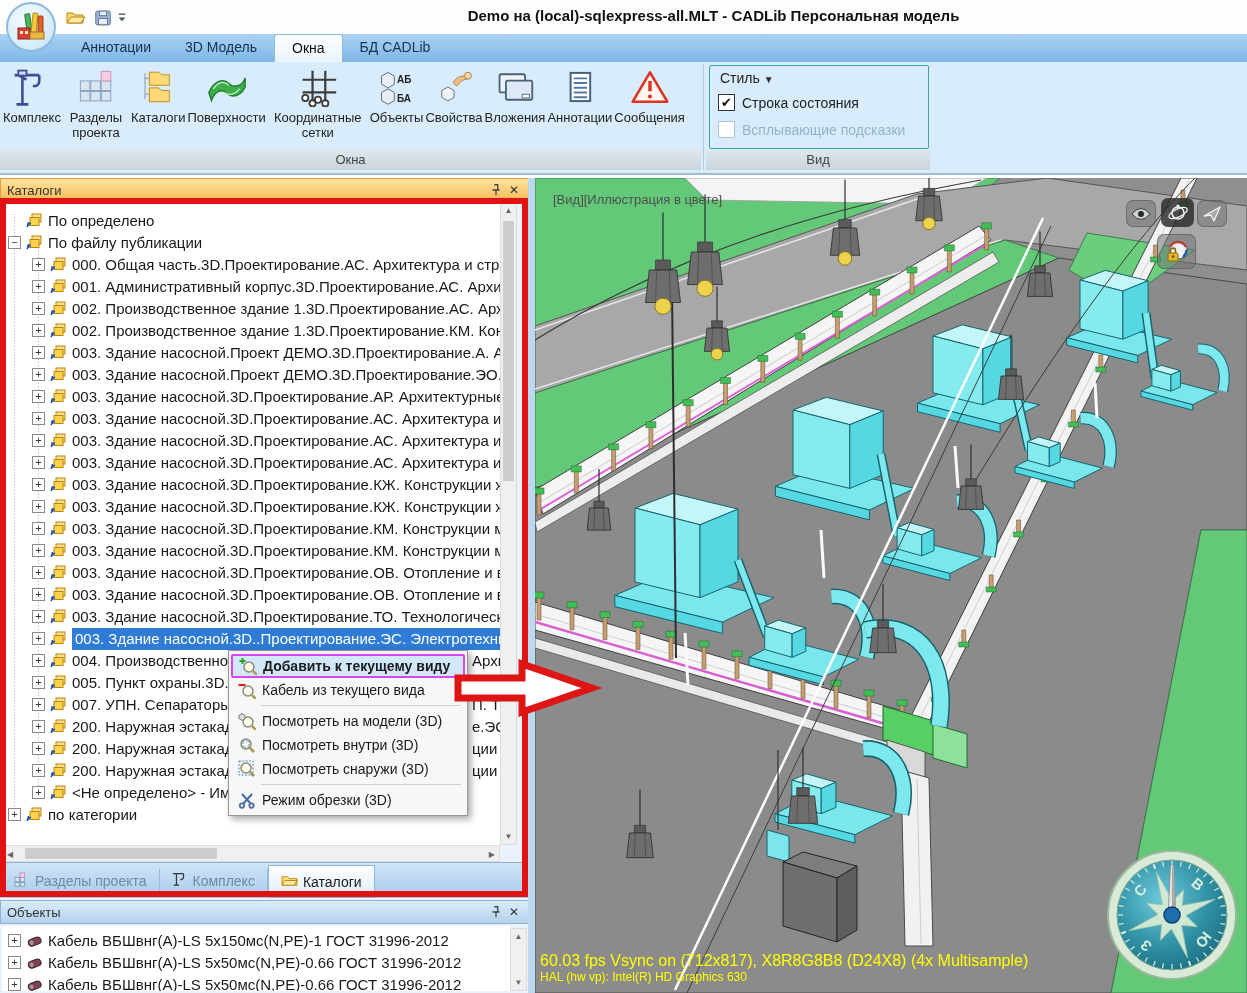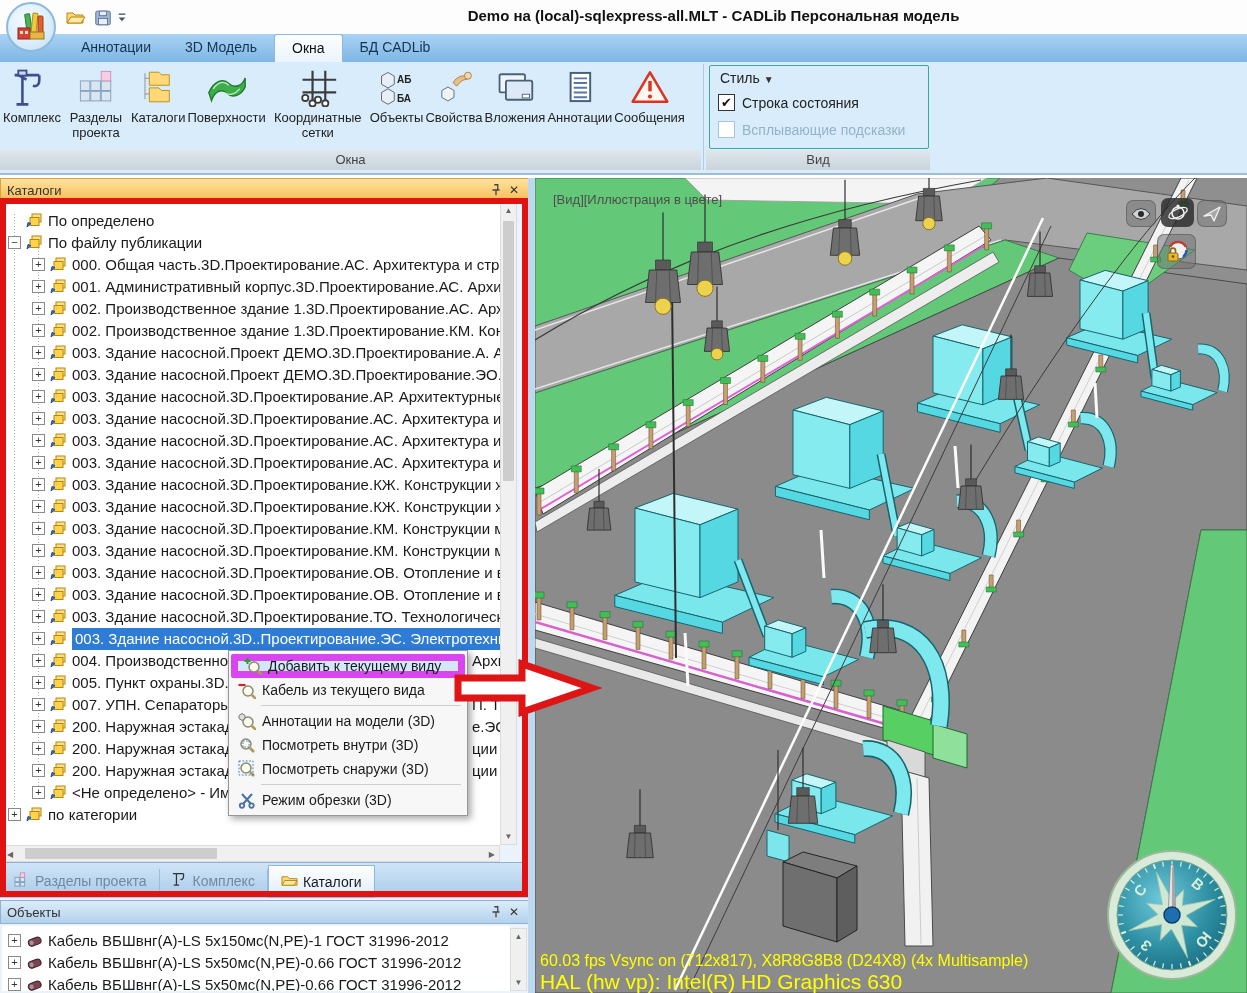--- a/index.html
+++ b/index.html
@@ -61,31 +61,31 @@
   #objects-list { left:2px; top:748px; width:508px; height:65px; background:#fff; overflow:hidden; }
   .orow { position:absolute; left:0; height:22px; line-height:22px; font-size:15px; color:#1a1a1a; white-space:nowrap; }
   
   #red-border { left:0; top:198px; width:528px; height:699px; border:6px solid #e01212; z-index:25; pointer-events:none; }
   #red-arrow { left:450px; top:656px; z-index:60; }
   
   #context-menu { left:228px; top:650px; width:240px; background:#f7f7f7; border:1px solid #979797;
     box-shadow:3px 3px 7px rgba(0,0,0,.35); z-index:50; padding:3px 2px; }
   .mitem { height:24px; display:flex; align-items:center; font-size:14px; color:#1a1a1a; border:1px solid transparent; }
   .mitem .mic { width:30px; display:flex; justify-content:center; }
-  .mitem.hl { background:#d3e7fb; border:7px solid #d946ef; border-radius:2px; }
+  .mitem.hl { background:#d3e7fb; border:2px solid #d946ef; border-radius:2px;font-weight:bold; }
   .msep { height:1px; background:#cfcfcf; margin:3px 4px 3px 30px; }
   
   #splitter { left:528px; top:178px; width:7px; height:815px; background:#bcd9f0; }
   #viewport { left:535px; top:178px; width:712px; height:815px; background:#8f8f8f; overflow:hidden; }
   #view-label { left:18px; top:14px; font-size:13px; color:#4e4e4e; }
   .vbtn { position:absolute; border-radius:7px; background:rgba(115,115,115,.55); border:1px solid rgba(70,70,70,.45);
     display:flex; align-items:center; justify-content:center; }
   .vbtn.dark { background:rgba(42,42,42,.82); }
   #status1 { left:5px; top:774px; font-size:16px; color:#ffff00; white-space:nowrap; }
-  #status2 { left:5px; top:792px; font-size:21px; color:#ffff00; white-space:nowrap; }
+  #status2 { left:5px; top:792px; font-size:12px; color:#ffff00; white-space:nowrap; }
 </style>
 </head>
 <body>
 
 <div class="abs" id="titlebar">
   <div class="abs qat-btn" style="left:62px">
       <svg width="22" height="20" viewBox="0 0 22 20">
         <path d="M3 16V6h6l2 2h8v8z" fill="#ffd977" stroke="#b8860b"></path>
         <path d="M3 16l4-6h14l-4 6z" fill="#ffe9a8" stroke="#b8860b"></path>
       </svg>
@@ -983,21 +983,21 @@
     <div class="mitem">
       <span class="mic">
         <svg width="18" height="18" viewBox="0 0 18 18">
           <g transform="translate(2,2)">
             <circle cx="8" cy="8" r="5" fill="#fdfbe9" stroke="#8a8a78" stroke-width="1.5"></circle>
             <path d="M12 12l4 4" stroke="#b09a50" stroke-width="2.6"></path>
           </g>
           <path d="M1 3.5l3-2 3 2v3l-3 2-3-2z" fill="#ddd" stroke="#777"></path>
         </svg>
       </span>
-      <span>Аннотации на модели (3D)</span>
+      <span>Посмотреть на модели (3D)</span>
     </div>
     <div class="mitem">
       <span class="mic">
         <svg width="18" height="18" viewBox="0 0 18 18">
           <g transform="translate(0,0)">
             <circle cx="8" cy="8" r="5" fill="#fdfbe9" stroke="#8a8a78" stroke-width="1.5"></circle>
             <path d="M12 12l4 4" stroke="#b09a50" stroke-width="2.6"></path>
           </g>
           <rect x="5" y="5" width="6" height="6" fill="none" stroke="#3a7fd0" stroke-dasharray="1.6 1.4"></rect>
         </svg>

